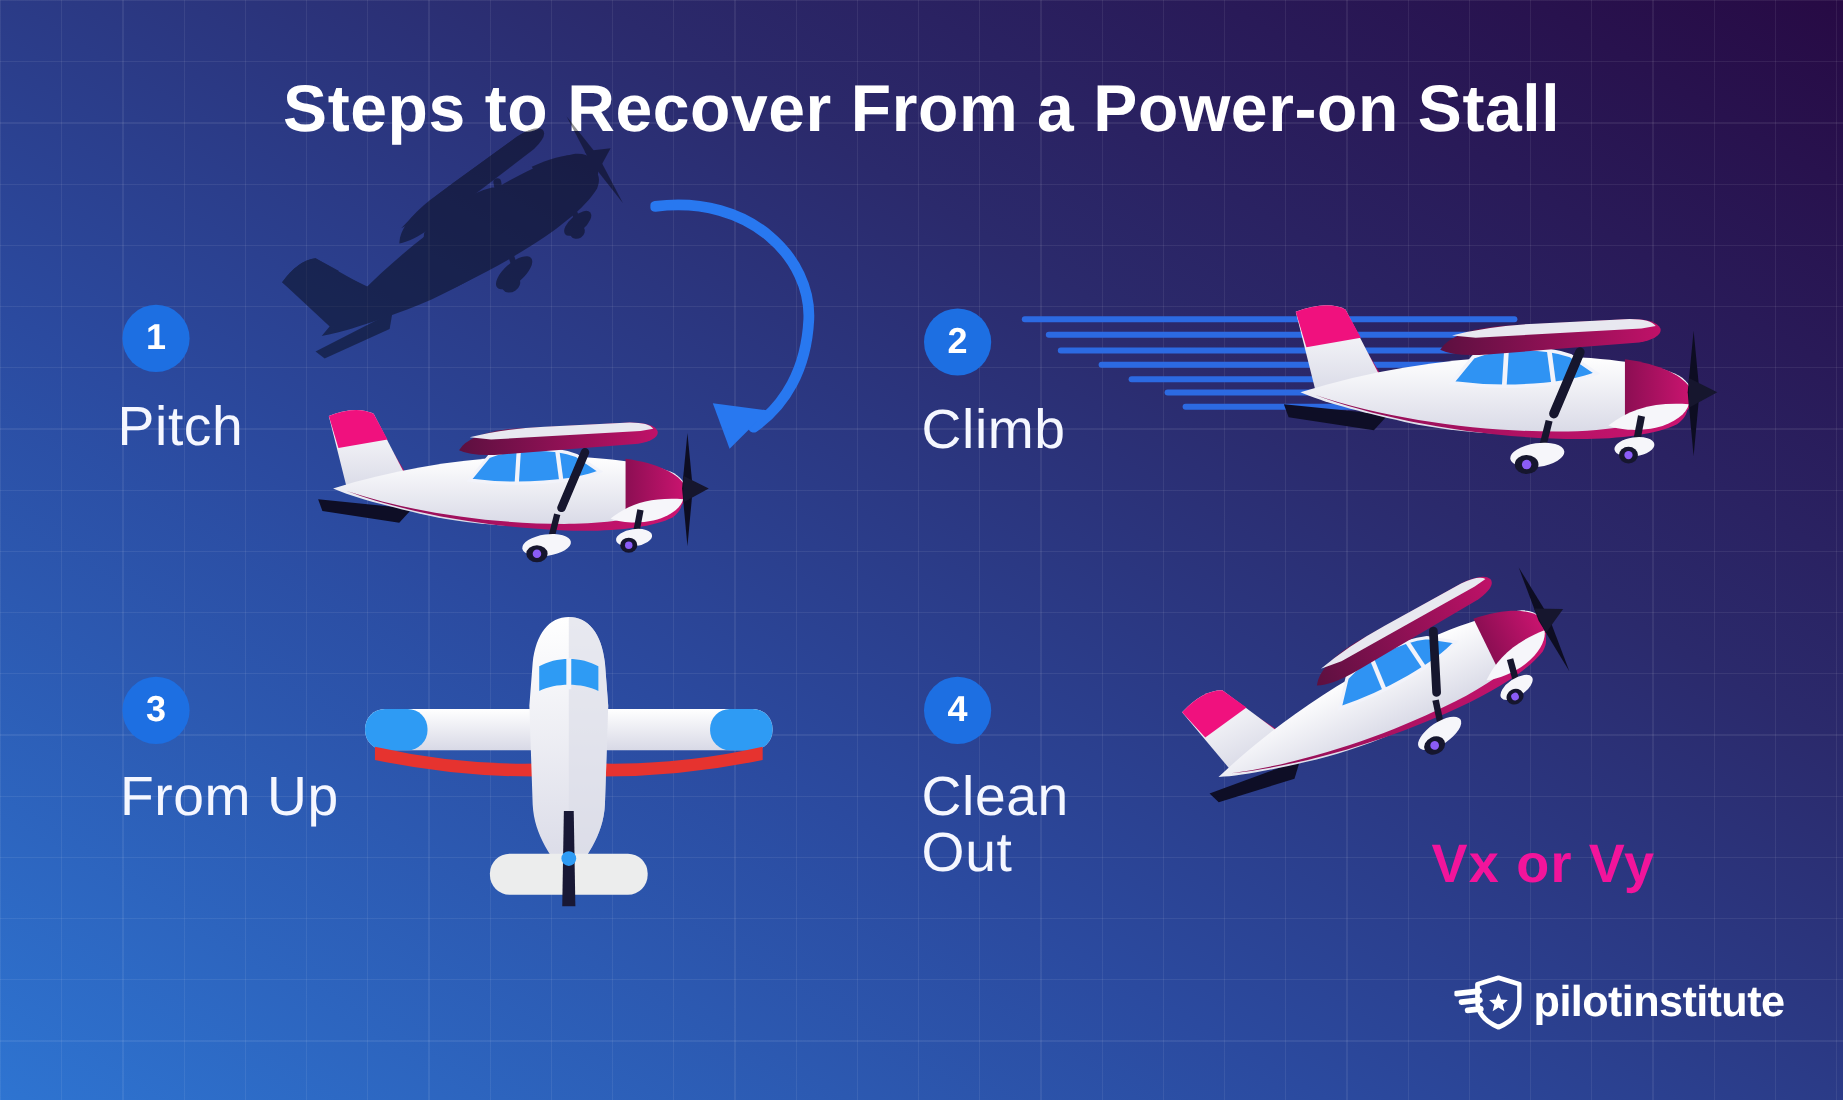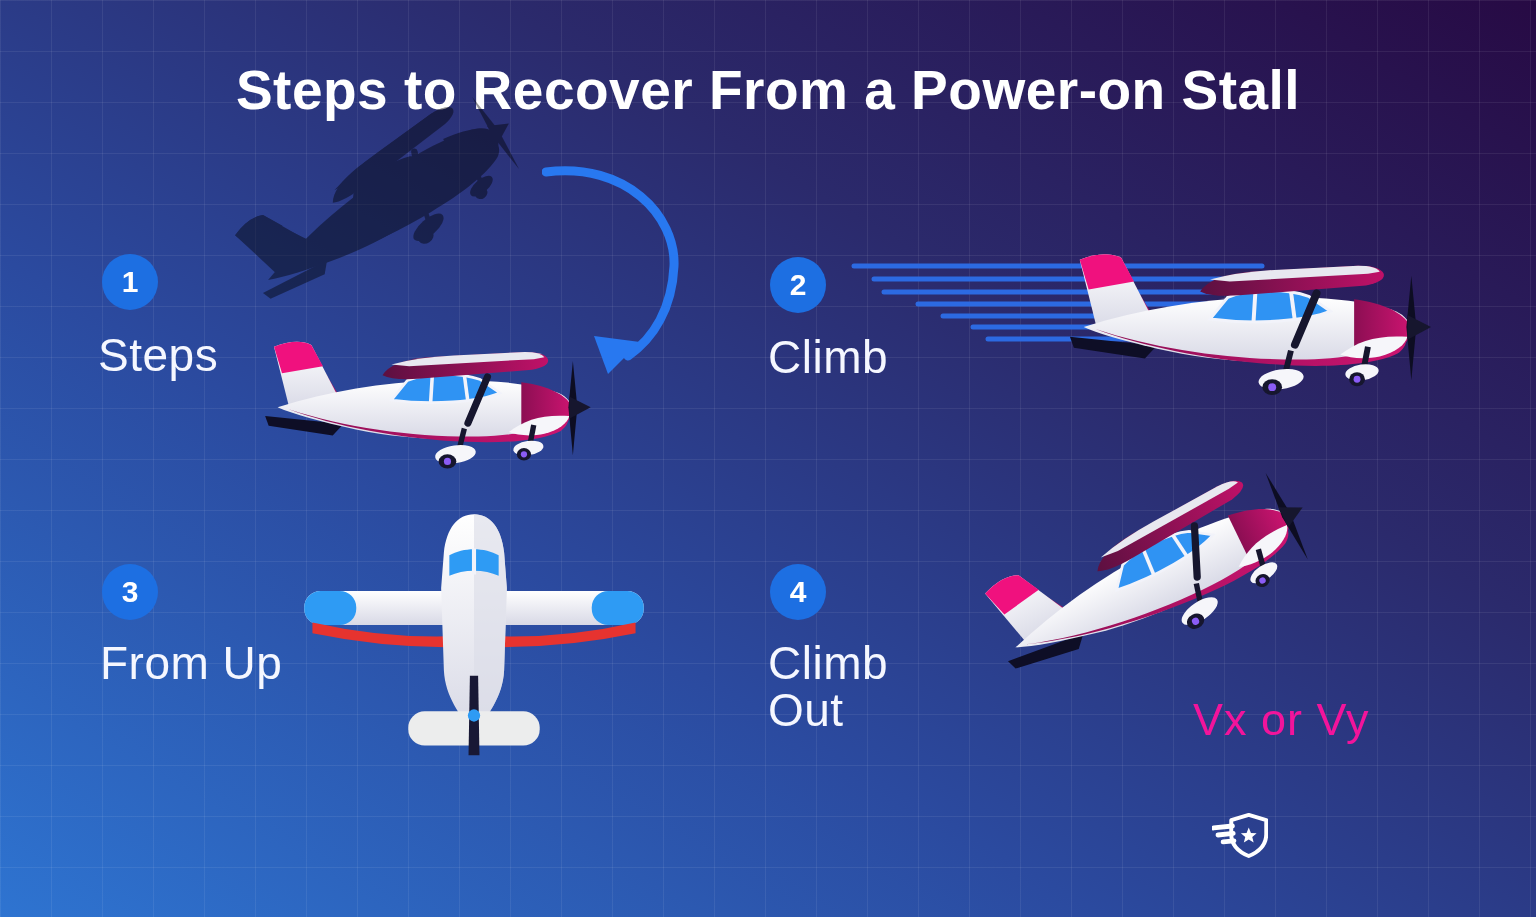--- a/index.html
+++ b/index.html
@@ -24,21 +24,21 @@
     display:flex;align-items:center;justify-content:center;
     font-size:30px;font-weight:700;
   }
   .step-label{
     position:absolute;color:#f5f7ff;
     font-size:46px;font-weight:300;line-height:1.02;
     letter-spacing:0.5px;
   }
   .vx-label{
     position:absolute;left:1193px;top:694px;
-    color:#f2149b;font-size:45px;font-weight:400;letter-spacing:1px;text-align:center;
+    color:#f2149b;font-size:45px;font-weight:700;letter-spacing:1px;text-align:center;
   }
   .illus{position:absolute;}
   .ghost-plane{
     left:228px;top:140px;width:310px;
     transform:rotate(-33deg);transform-origin:50% 50%;
     filter:brightness(0);opacity:0.42;
   }
   .plane-1{left:258px;top:336px;width:338px;}
   .arrow-1{left:542px;top:158px;}
   .speed-lines{left:842px;top:254px;}
@@ -104,21 +104,21 @@
   </defs>
 </svg>
 
 <div id="canvas">
 
   <div class="title">Steps to Recover From a Power-on Stall</div>
 
   <div class="badge" style="left:102px;top:254px;">
     <span>1</span>
   </div>
-  <div class="step-label" style="left:98px;top:332px;">Steps</div>
+  <div class="step-label" style="left:98px;top:332px;">Pitch</div>
 
   <div class="illus ghost-plane">
     <svg viewBox="0 0 380 160" width="310">
         <use href="#plane-side"></use>
       </svg>
   </div>
   <div class="illus arrow-1">
     <svg width="140" height="218" viewBox="0 0 140 218">
       <path d="M4,14 C84,4 134,58 132,108 C130,150 112,180 86,198" fill="none" stroke="#2878f0" stroke-width="9" stroke-linecap="round"></path>
       <polygon points="52,178 98,184 66,216" fill="#2878f0"></polygon>
@@ -172,34 +172,35 @@
       <line x1="130" y1="31" x2="130" y2="50" stroke="#f2f3fa" stroke-width="3"></line>
       <rect x="82" y="150" width="96" height="25" rx="12" fill="#eceded"></rect>
       <path d="M127,124 L133,124 L134,182 L126,182 Z" fill="#181835"></path>
       <circle cx="130" cy="153" r="4.5" fill="#2e9bf4"></circle>
     </svg>
   </div>
 
   <div class="badge" style="left:770px;top:564px;">
     <span>4</span>
   </div>
-  <div class="step-label" style="left:768px;top:640px;width:190px;">Climb Out</div>
+  <div class="step-label" style="left:768px;top:640px;width:190px;">Clean Out</div>
 
   <div class="illus plane-4">
     <svg viewBox="0 0 380 160" width="345">
         <use href="#plane-side"></use>
       </svg>
   </div>
   <div class="vx-label">Vx or Vy</div>
 
   <div class="logo">
     <svg width="56" height="50" viewBox="0 0 64 54">
       <g fill="#ffffff" transform="rotate(-6 14 26)">
         <rect x="0" y="15" width="27" height="5.5" rx="2.7"></rect>
         <rect x="4" y="23.5" width="23" height="5.5" rx="2.7"></rect>
         <rect x="9" y="32" width="18" height="5.5" rx="2.7"></rect>
       </g>
       <path d="M42,4 L62,10 V26 C62,38 54,46 42,51 C30,46 22,38 22,26 V10 Z" fill="none" stroke="#ffffff" stroke-width="4.5" stroke-linejoin="round"></path>
       <polygon fill="#ffffff" points="42,18.5 44.5,24.6 51,25.1 46,29.3 47.6,35.7 42,32.2 36.4,35.7 38,29.3 33,25.1 39.5,24.6"></polygon>
     </svg>
+    <span class="logo-text">pilotinstitute</span>
   </div>
 
 </div>
 
 </body></html>

